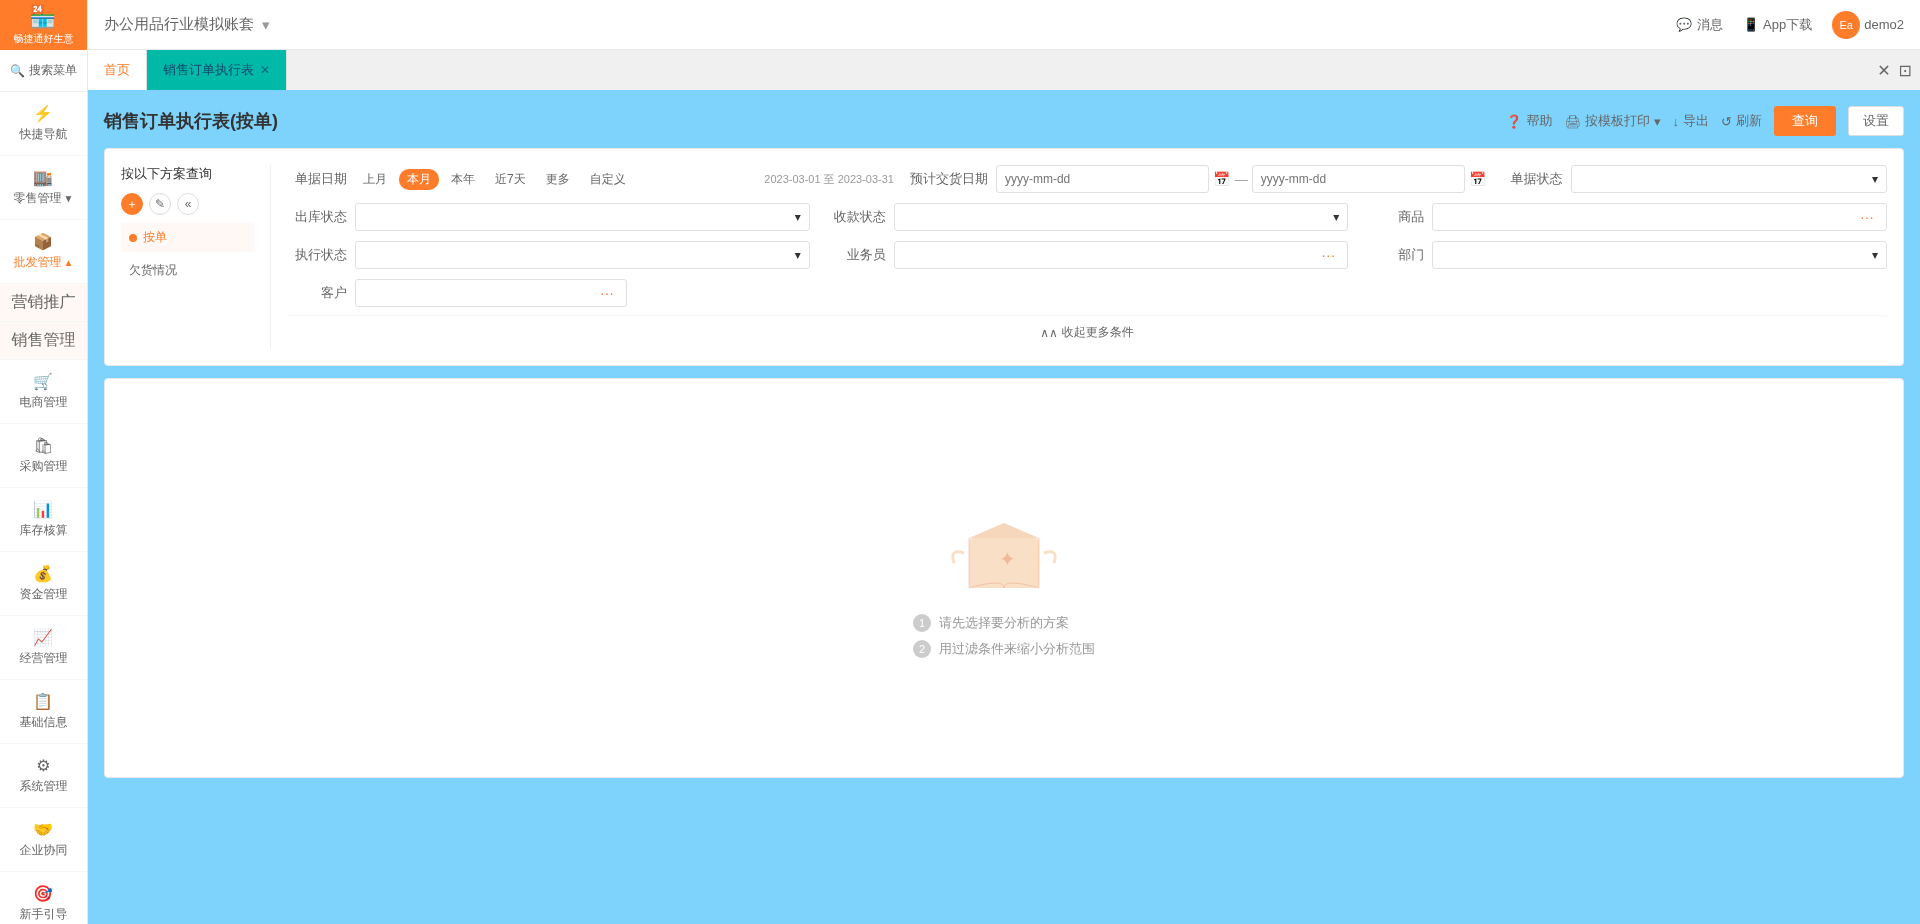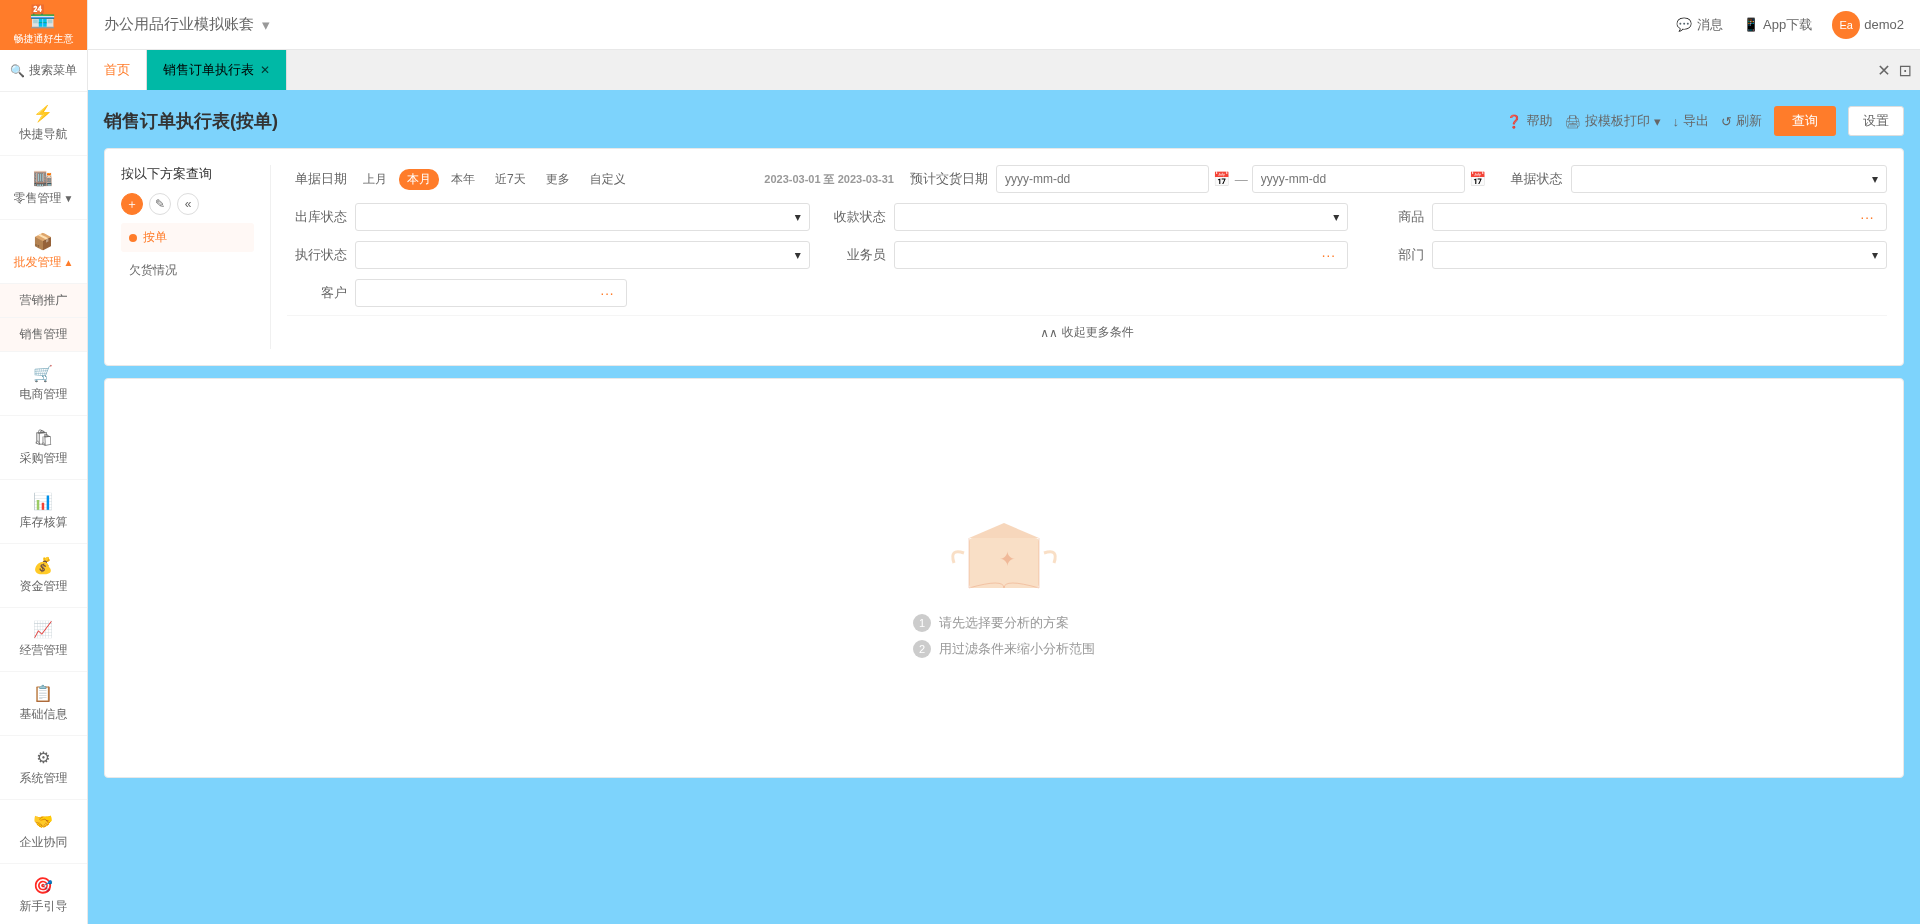--- a/index.html
+++ b/index.html
@@ -10,37 +10,37 @@
     .sidebar-logo { width: 100%; background: #ff7c2a; padding: 10px 0; display: flex; flex-direction: column; align-items: center; justify-content: center; height: 50px; }
     .sidebar-logo-icon { font-size: 22px; color: #fff; }
     .sidebar-logo-text { font-size: 10px; color: #fff; margin-top: 2px; }
     .sidebar-search { width: 100%; padding: 10px 8px; border-bottom: 1px solid #f0f0f0; }
     .sidebar-search-btn { width: 100%; background: none; border: none; color: #666; font-size: 12px; cursor: pointer; padding: 4px 0; display: flex; align-items: center; justify-content: center; gap: 4px; }
     .sidebar-nav-item { width: 100%; padding: 12px 0; display: flex; flex-direction: column; align-items: center; cursor: pointer; color: #666; font-size: 12px; border-bottom: 1px solid #f5f5f5; }
     .sidebar-nav-item.active { color: #ff7c2a; }
     .sidebar-nav-item .nav-icon { font-size: 16px; margin-bottom: 3px; }
     .sidebar-nav-item .has-arrow { display: flex; align-items: center; gap: 2px; }
     .sidebar-sub-items { width: 100%; background: #fff8f5; }
-    .sidebar-sub-item { width: 100%; padding: 8px 0; text-align: center; font-size: 12px; color: #666; cursor: pointer; border-bottom: 1px solid #f5f5f5; }
+    .sidebar-sub-item { width: 100%; padding: 8px 0; text-align: center; font-size: 16px; color: #666; cursor: pointer; border-bottom: 1px solid #f5f5f5; }
 
     
     .main { flex: 1; display: flex; flex-direction: column; overflow: hidden; }
 
     
     .top-header { height: 50px; background: #fff; border-bottom: 1px solid #e8e8e8; display: flex; align-items: center; padding: 0 16px; justify-content: space-between; flex-shrink: 0; }
     .top-header-left { display: flex; align-items: center; gap: 8px; color: #666; font-size: 15px; }
     .top-header-right { display: flex; align-items: center; gap: 20px; color: #666; font-size: 13px; }
     .top-header-right-item { display: flex; align-items: center; gap: 4px; cursor: pointer; }
     .avatar { width: 28px; height: 28px; background: #ff7c2a; border-radius: 50%; display: flex; align-items: center; justify-content: center; color: #fff; font-size: 11px; }
 
     
     .tab-bar { height: 40px; background: #f0f0f0; display: flex; align-items: center; flex-shrink: 0; }
     .tab-item { height: 40px; padding: 0 16px; display: flex; align-items: center; gap: 6px; cursor: pointer; font-size: 13px; color: #666; border-right: 1px solid #ddd; }
     .tab-item.home { background: #fff; color: #ff7c2a; font-weight: 500; }
-    .tab-item.active { background: #00b9a6; color: #000000; }
+    .tab-item.active { background: #00b9a6; color: #0c4a6e; }
     .tab-close { font-size: 12px; cursor: pointer; opacity: 0.7; }
     .tab-actions { margin-left: auto; display: flex; align-items: center; gap: 8px; padding-right: 8px; }
     .tab-action-btn { background: none; border: none; cursor: pointer; color: #666; font-size: 16px; }
 
     
     .content { flex: 1; overflow-y: auto; background: #7dd3fc; }
     .content-inner { padding: 16px; }
 
     
     .page-title-bar { display: flex; align-items: center; justify-content: space-between; margin-bottom: 12px; }
@@ -268,21 +268,21 @@
                     <div class="date-tabs">
                       <span class="date-tab">上月</span>
                       <span class="date-tab active">本月</span>
                       <span class="date-tab">本年</span>
                       <span class="date-tab">近7天</span>
                       <span class="date-tab">更多</span>
                       <span class="date-tab">自定义</span>
                     </div>
                   </div>
                 </div>
-                <div style="font-size:11px;color:#999;white-space:nowrap;font-weight:bold;">2023-03-01 至 2023-03-31</div>
+                <div style="font-size:11px;color:#999;white-space:nowrap;">2023-03-01 至 2023-03-31</div>
 
                 <div class="filter-field" style="flex:1.5;">
                   <span class="filter-field-label">预计交货日期</span>
                   <div class="filter-date-range">
                     <input class="filter-date-input" type="text" placeholder="yyyy-mm-dd" style="">
                     <span class="date-icon">📅</span>
                     <span class="filter-date-sep">—</span>
                     <input class="filter-date-input" type="text" placeholder="yyyy-mm-dd" style="">
                     <span class="date-icon">📅</span>
                   </div>

